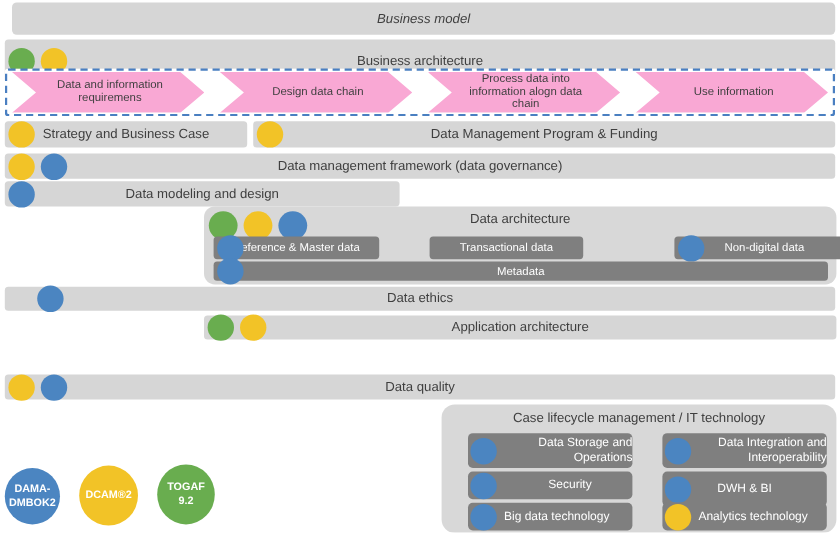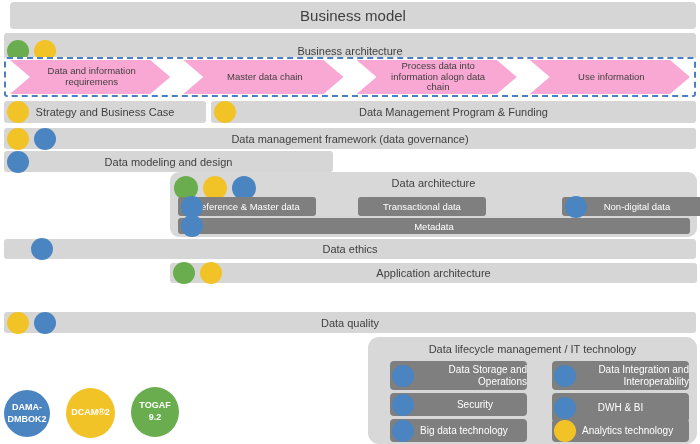--- a/index.html
+++ b/index.html
@@ -1,21 +1,21 @@
 <!DOCTYPE html>
 <html><head>
 <meta charset="utf-8">
 <style>
   html,body{margin:0;padding:0;background:#fff;}
   #canvas{position:relative;width:700px;height:444px;background:#ffffff;
     font-family:"Liberation Sans",sans-serif;color:#3f3f3f;overflow:hidden;}
   .bar{position:absolute;background:#d6d6d6;border-radius:3px;display:flex;
     align-items:center;justify-content:center;font-size:11px;color:#3f3f3f;
     box-sizing:border-box;text-align:center;}
-  .title-bar{font-size:15px;border-radius:4px;}
+  .title-bar{font-size:11px;border-radius:4px;font-style:italic;}
   .dots{position:absolute;left:3px;top:50%;transform:translateY(-50%);
     display:flex;gap:5px;align-items:center;}
   .dot{width:22px;height:22px;border-radius:50%;display:inline-block;flex:0 0 auto;}
   .dama{background:#4b85c1;}
   .dcam{background:#f2c327;}
   .togaf{background:#69ad4f;}
   .chevron-box{position:absolute;left:4px;top:57px;width:692px;height:40px;
     border:2px dashed #4a7fc1;border-radius:3px;box-sizing:border-box;
     display:flex;align-items:center;gap:13px;padding:0 4px;background:#fff;}
   .chevron{flex:1;height:34px;background:#f9a8d4;display:flex;align-items:center;
@@ -52,21 +52,21 @@
         <span class="dot dcam"></span>
       </span>
     <span>Business architecture</span>
   </div>
 
   <div class="chevron-box">
     <div class="chevron">
       <span>Data and information requiremens</span>
     </div>
     <div class="chevron">
-      <span>Master data chain</span>
+      <span>Design data chain</span>
     </div>
     <div class="chevron">
       <span>Process data into information  alogn data chain</span>
     </div>
     <div class="chevron">
       <span>Use information</span>
     </div>
   </div>
 
   <div class="bar" style="left:4px;top:101px;width:202px;height:22px;">
@@ -146,21 +146,21 @@
 
   <div class="bar" style="left:4px;top:312px;width:692px;height:21px;">
     <span class="dots">
         <span class="dot dcam"></span>
         <span class="dot dama"></span>
       </span>
     <span>Data quality</span>
   </div>
 
   <div class="panel" style="left:368px;top:337px;width:329px;height:107px;border-radius:11px;">
-    <div class="panel-title" style="top:6px;">Data lifecycle management / IT technology</div>
+    <div class="panel-title" style="top:6px;">Case lifecycle management / IT technology</div>
     <div class="lcitem" style="left:22px;top:24px;width:137px;height:29px;">
       <span class="dots">
           <span class="dot dama"></span>
         </span>
       <span style="padding-left:14px;">Data Storage and Operations</span>
     </div>
     <div class="lcitem" style="left:184px;top:24px;width:137px;height:29px;">
       <span class="dots">
           <span class="dot dama"></span>
         </span>

